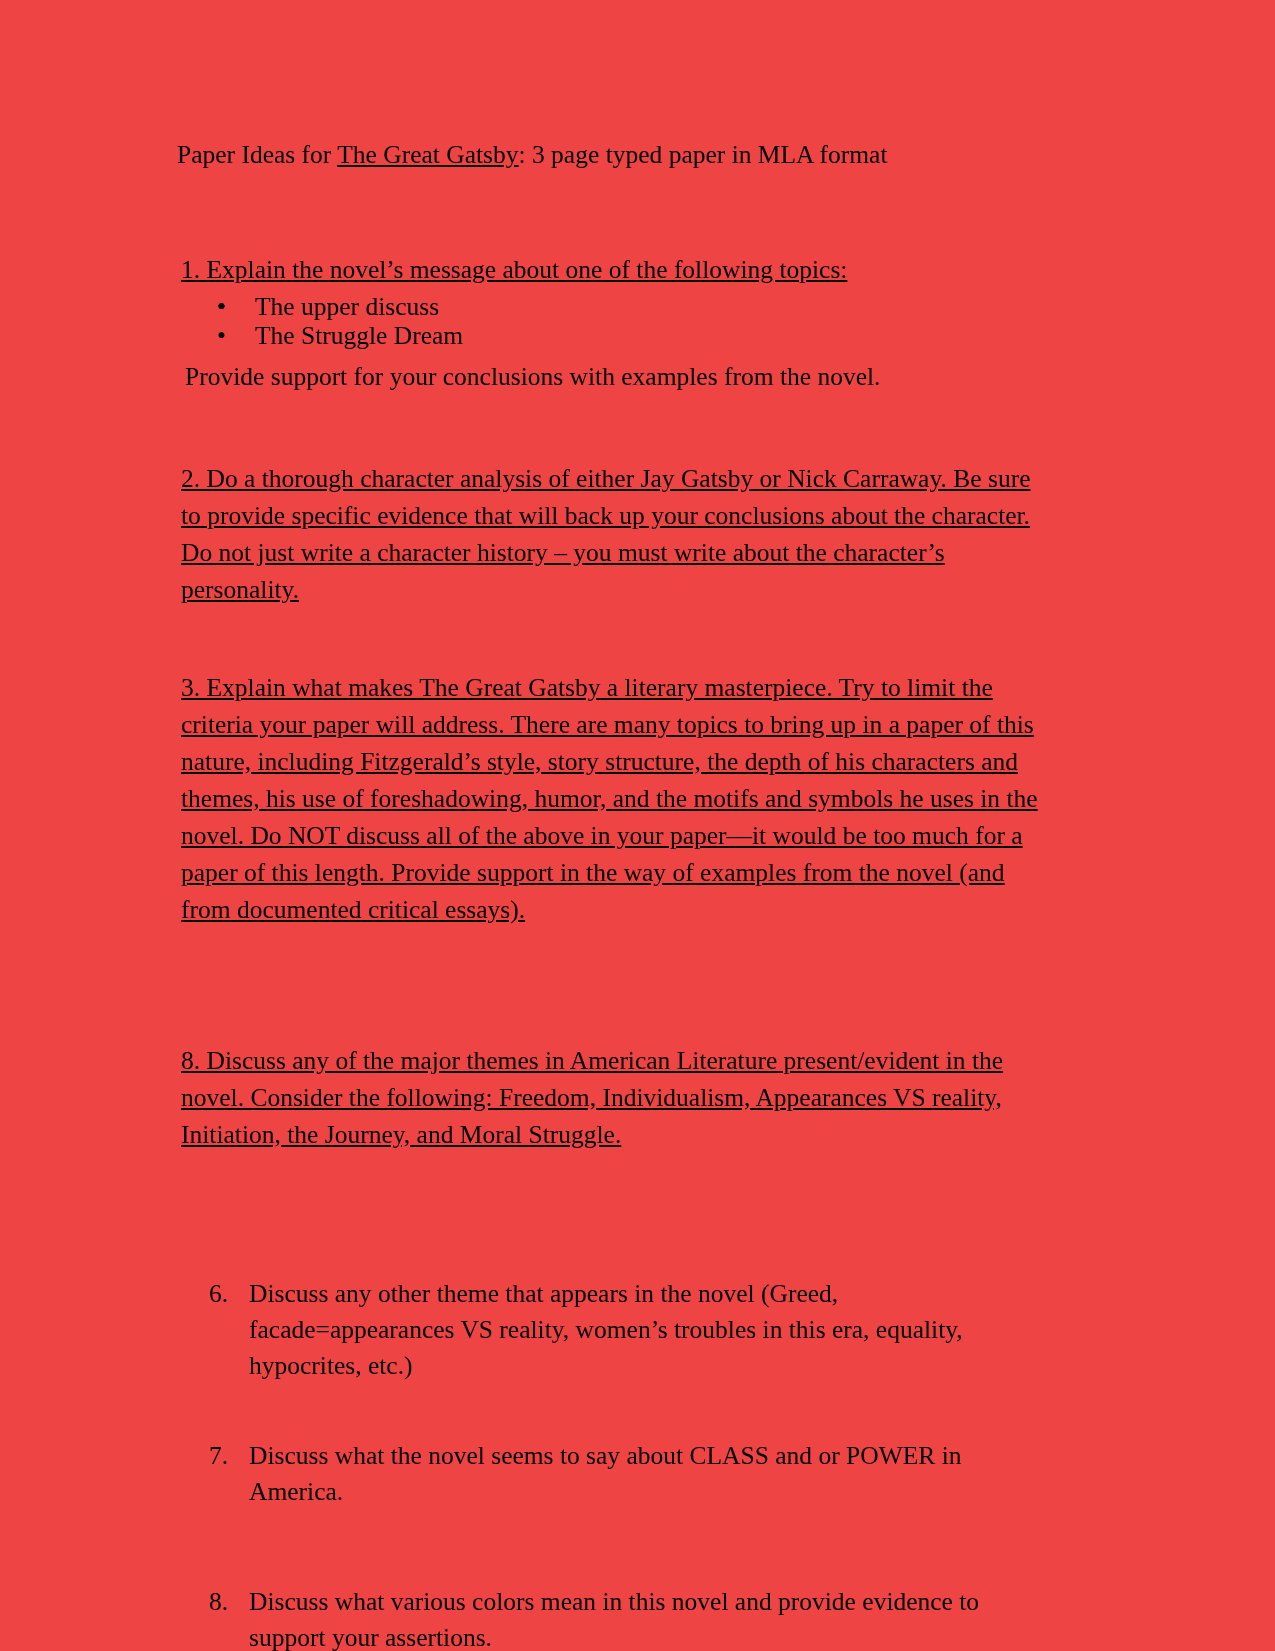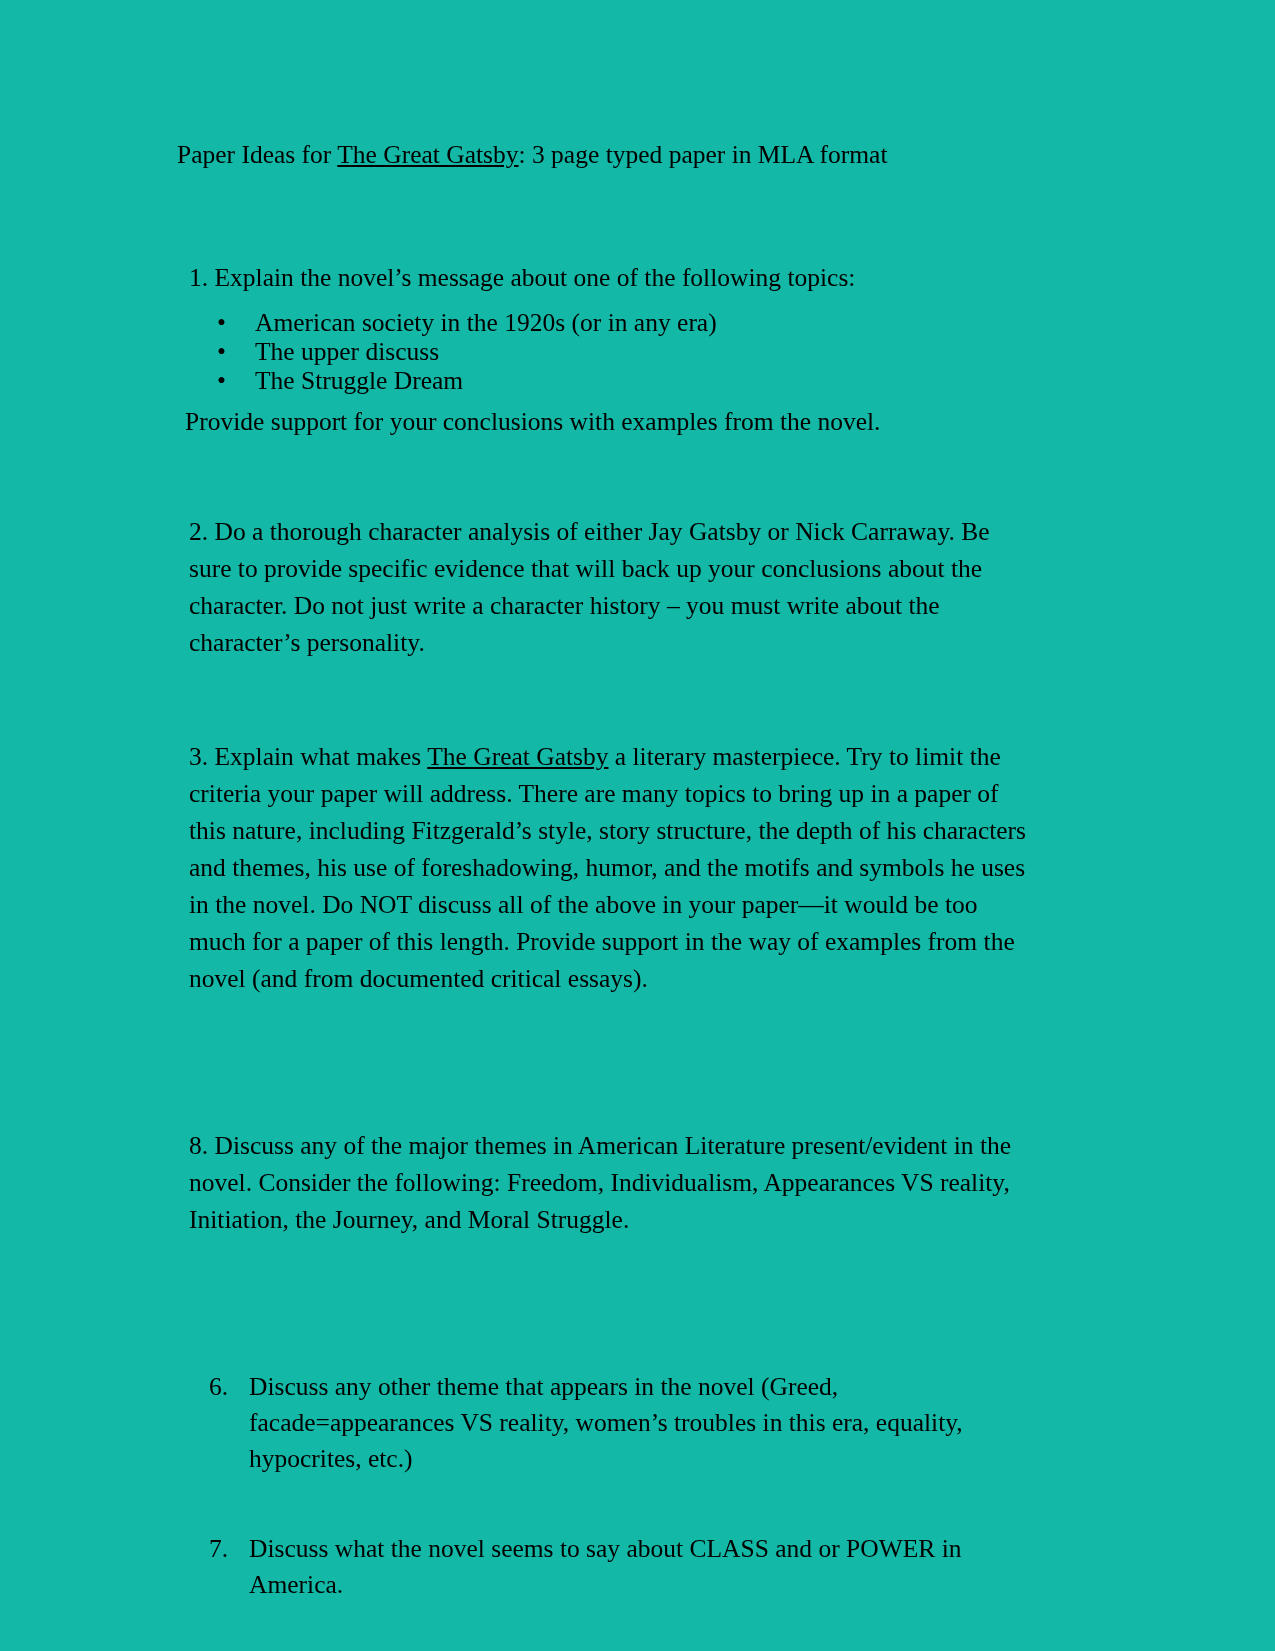--- a/index.html
+++ b/index.html
@@ -4,21 +4,21 @@
 <style>
   html, body {
     margin: 0;
     padding: 0;
     background: #ffffff;
   }
   .page {
     position: relative;
     width: 1275px;
     height: 1651px;
-    background: #14b8a6;
+    background: #ef4444;
     margin: 0 auto;
     overflow: hidden;
     font-family: "Liberation Serif", "DejaVu Serif", serif;
     color: #000000;
     -webkit-font-smoothing: antialiased;
   }
   .content {
     position: absolute;
     left: 177px;
     top: 136px;
@@ -41,21 +41,22 @@
     text-decoration: underline;
   }
   .gap-lg { height: 53px; }
   .gap-md { height: 45px; }
   .gap-xl { height: 74px; }
 
   
   .numitem {
     font-size: 25.5px;
     line-height: 37px;
-    margin: 12px;
+    margin: 4px;
+    text-decoration: underline;
   }
   .numitem .u { text-decoration: underline; }
 
   
   .bullets {
     list-style: none;
     margin: 0;
     padding: 0;
   }
   .bullets li {
@@ -101,21 +102,21 @@
 <div class="page">
   <div class="content">
 
     <p class="title"><span>Paper Ideas for </span><span class="u">The Great Gatsby</span><span>: 3 page typed paper in MLA format</span></p>
 
     <div class="gap-xl"></div>
 
     <p class="numitem">1.  Explain the novel’s message about one of the following topics:</p>
 
     <ul class="bullets">
-      <li><span class="bullet-glyph">•</span><span>American society in the 1920s (or in any era)</span></li>
+      <li><span class="bullet-glyph">•</span></li>
       <li><span class="bullet-glyph">•</span><span>The upper discuss</span></li>
       <li><span class="bullet-glyph">•</span><span>The Struggle Dream</span></li>
     </ul>
 
     <p class="para">Provide support for your conclusions with examples from the novel.</p>
 
     <div class="gap-lg"></div>
 
     <p class="numitem">2.  Do a thorough character analysis of either Jay Gatsby or Nick Carraway.  Be sure to provide specific evidence that will back up your conclusions about the character.  Do not just write a character history – you must write about the character’s personality.</p>
 

